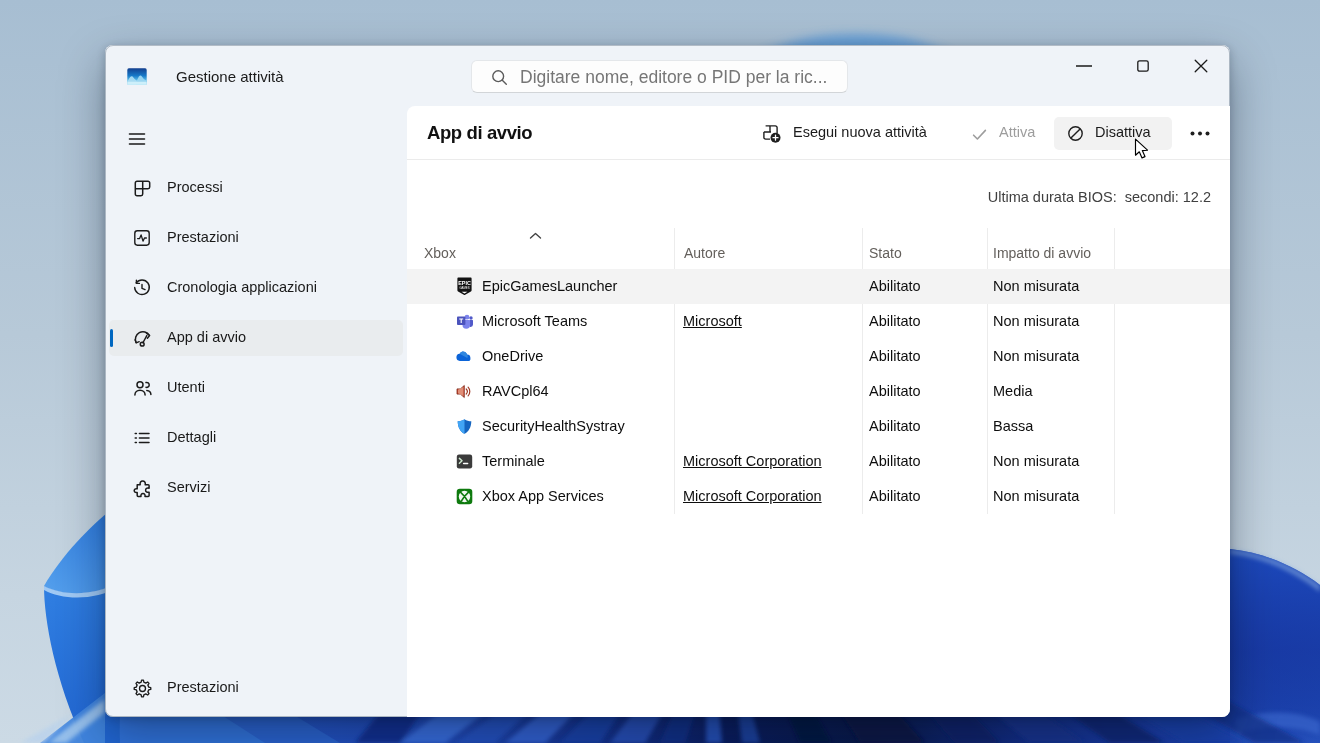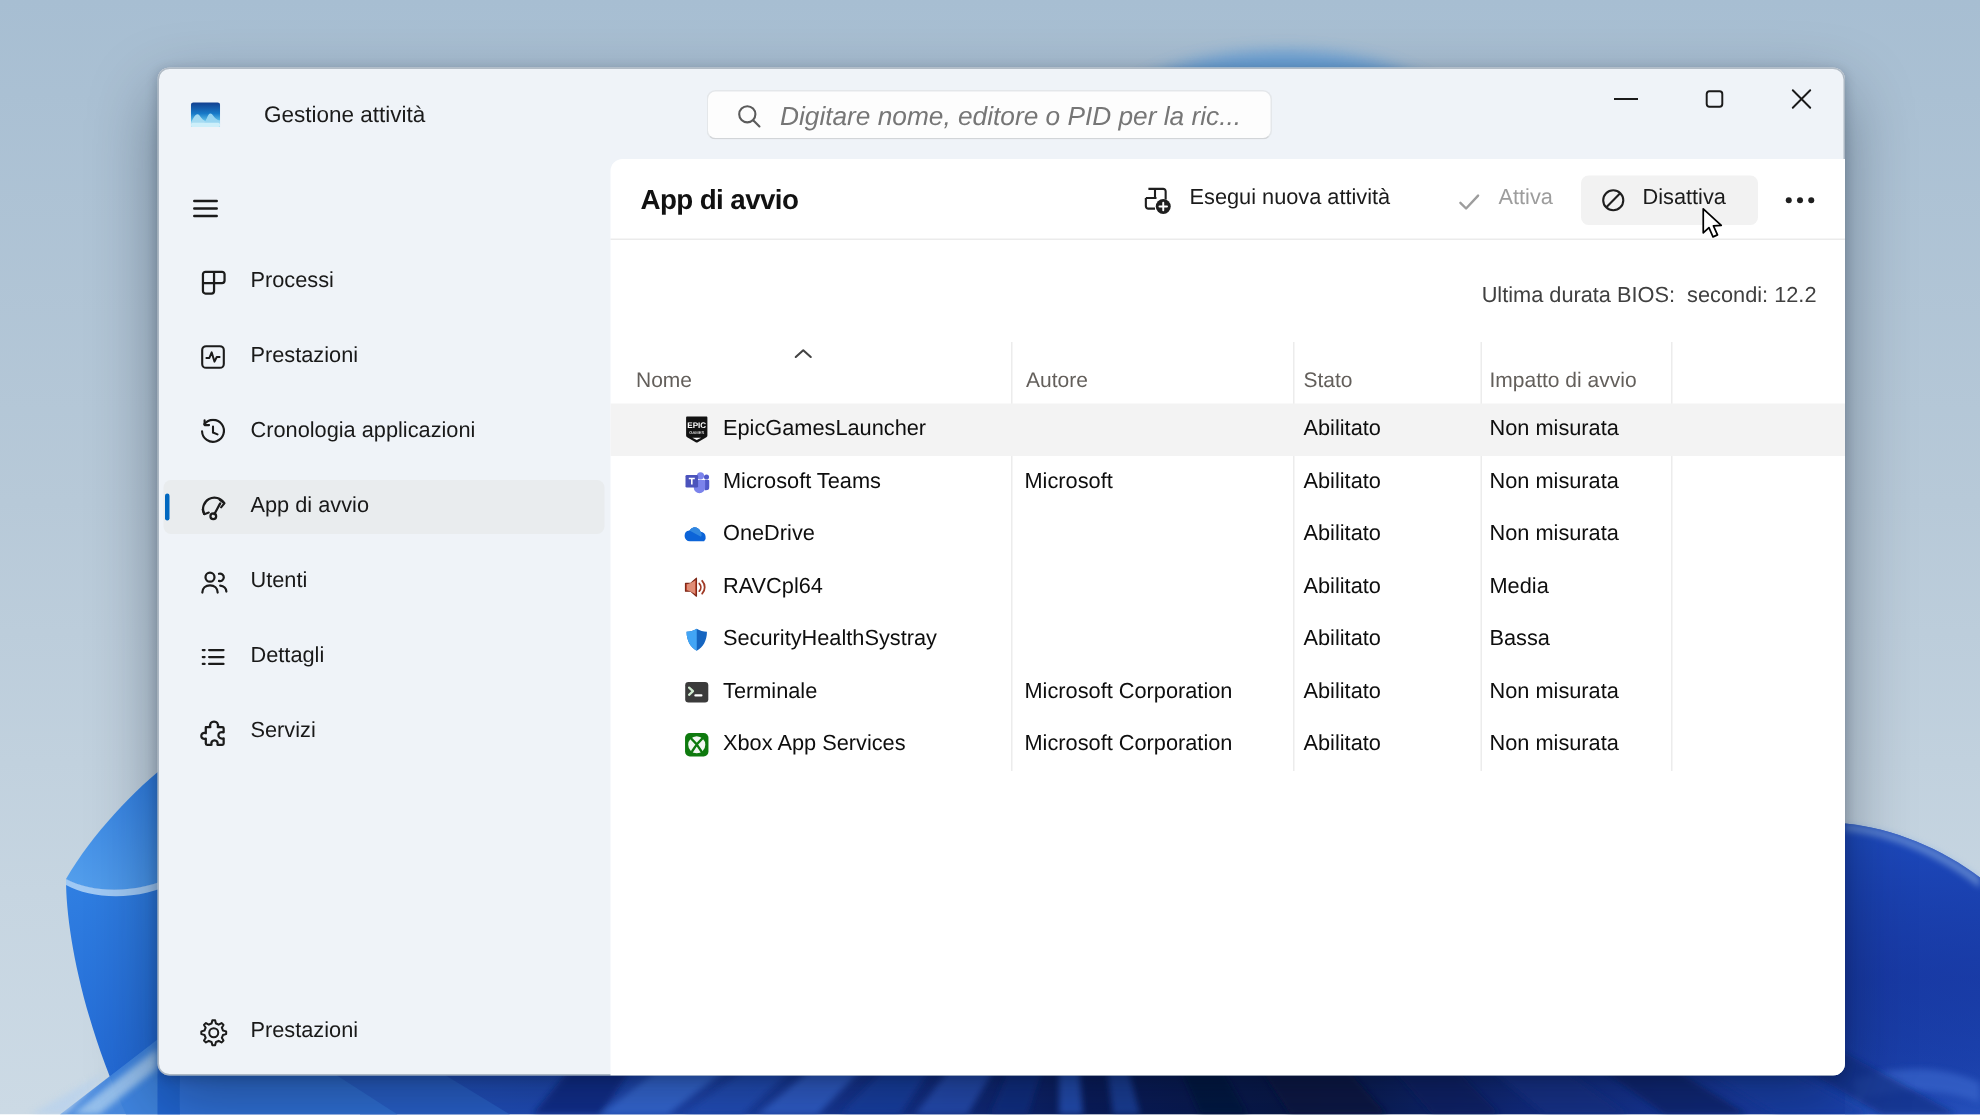--- a/index.html
+++ b/index.html
@@ -13,21 +13,20 @@
     overflow:hidden;
   }
   
   #titlebar { position:absolute; left:0; top:0; right:0; height:78px;text-align:right; }
   #tm-ico { position:absolute; left:22px; top:23px; width:20px; height:17px; }
   #tm-title { position:absolute; left:71px; top:23px; font-size:15px; color:#1b1b1b; }
   #search {
     position:absolute; left:366px; top:15px; width:377px; height:33px;
     background:#fdfdfd; border:1px solid #e4e7ea; border-bottom-color:#d2d5d8;
     border-radius:6px;
-    font-style:italic;
   }
   #search .mag { position:absolute; left:19px; top:8px; }
   #search .ph { position:absolute; left:48px; top:6px; font-size:17.5px; color:#767676; white-space:nowrap; }
   .capbtn { position:absolute; top:0; width:58px; height:42px; }
   .capbtn svg { position:absolute; left:50%; top:50%; transform:translate(-50%,-50%); }
   
   #side { position:absolute; left:0; top:61px; bottom:13px; width:302px; }
   #burger { position:absolute; left:22px; top:23px; width:20px; height:20px; }
   .nav { position:absolute; left:4px; width:294px; height:36px; border-radius:5px; }
   .nav.sel { background:#e9ecee; }
@@ -44,21 +43,21 @@
   .tbtn { position:absolute; top:11px; height:33px; font-size:14.5px; color:#1b1b1b; }
   .tbtn .txt { position:absolute; top:7px; white-space:nowrap; }
   #bios { position:absolute; right:19px; top:83px; font-size:14.5px; color:#404040; }
   .col-sep { position:absolute; top:122px; width:1px; height:286px; background:#ececec; }
   .hlbl { position:absolute; top:139px; font-size:14px; color:#635f5b; white-space:nowrap; }
   .row { position:absolute; left:0; right:0; height:35px; }
   .row.sel { background:#f3f3f3; }
   .row .ric { position:absolute; left:49px; top:9px; width:17px; height:17px; }
   .cell { position:absolute; top:9px; font-size:14.5px; color:#0e0e0e; white-space:nowrap;text-align:center; }
   .c-name { left:75px; }
-  .c-aut  { left:276px; }
+  .c-aut  { left:276px;text-decoration:underline; }
   .c-sta  { left:462px; }
   .c-imp  { left:586px; }
 </style>
 </head>
 <body>
 <svg id="desk" width="1320" height="743" viewBox="0 0 1320 743">
   <defs>
     <linearGradient id="sky" x1="0" y1="0" x2="0" y2="1">
       <stop offset="0" stop-color="#a7bed2"></stop>
       <stop offset="0.45" stop-color="#b7c9d8"></stop>
@@ -280,21 +279,21 @@
       </div>
     </div>
 
     <div id="bios">Ultima durata BIOS:&nbsp; secondi: 12.2</div>
 
     <div class="col-sep" style="left:267px"></div>
     <div class="col-sep" style="left:455px"></div>
     <div class="col-sep" style="left:580px"></div>
     <div class="col-sep" style="left:707px"></div>
 
-    <div class="hlbl" style="left:17px">Nome</div>
+    <div class="hlbl" style="left:17px">Xbox</div>
     <svg style="position:absolute;left:122px;top:126px" width="13" height="8" viewBox="0 0 13 8">
         <path d="M1.5 6 L6.5 1.5 L11.5 6" fill="none" stroke="#444" stroke-width="1.4" stroke-linecap="round" stroke-linejoin="round"></path>
       </svg>
     <div class="hlbl" style="left:277px">Autore</div>
     <div class="hlbl" style="left:462px">Stato</div>
     <div class="hlbl" style="left:586px">Impatto di avvio</div>
 
     <div class="row sel" style="top:163px">
       <svg class="ric" style="top:8px;height:19px" viewBox="0 0 17 19">
           <path d="M2.2 0.6 H14.8 C15.3 0.6 15.6 0.9 15.6 1.4 V13.2 C15.6 13.8 15.4 14.2 14.9 14.5 L9.2 17.8 C8.8 18.1 8.2 18.1 7.8 17.8 L2.1 14.5 C1.6 14.2 1.4 13.8 1.4 13.2 V1.4 C1.4 0.9 1.7 0.6 2.2 0.6 Z" fill="#121212"></path>

